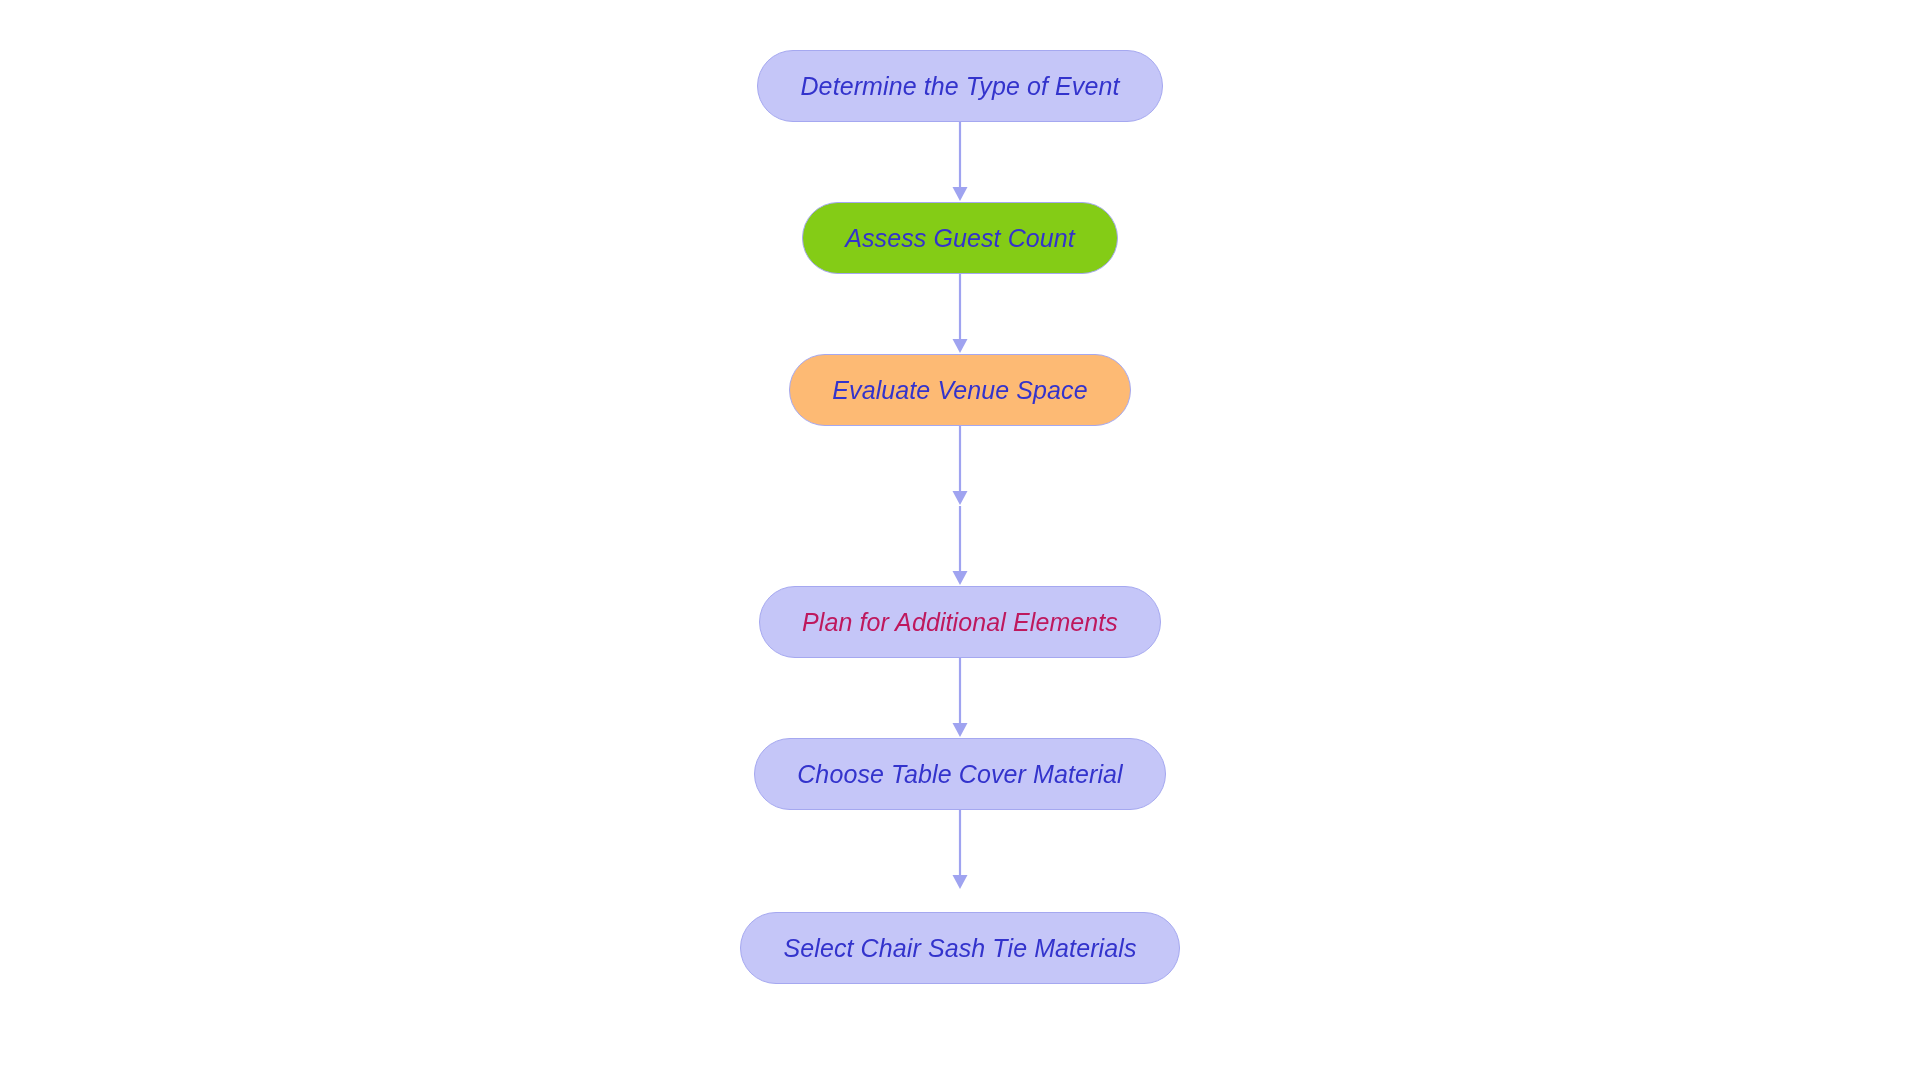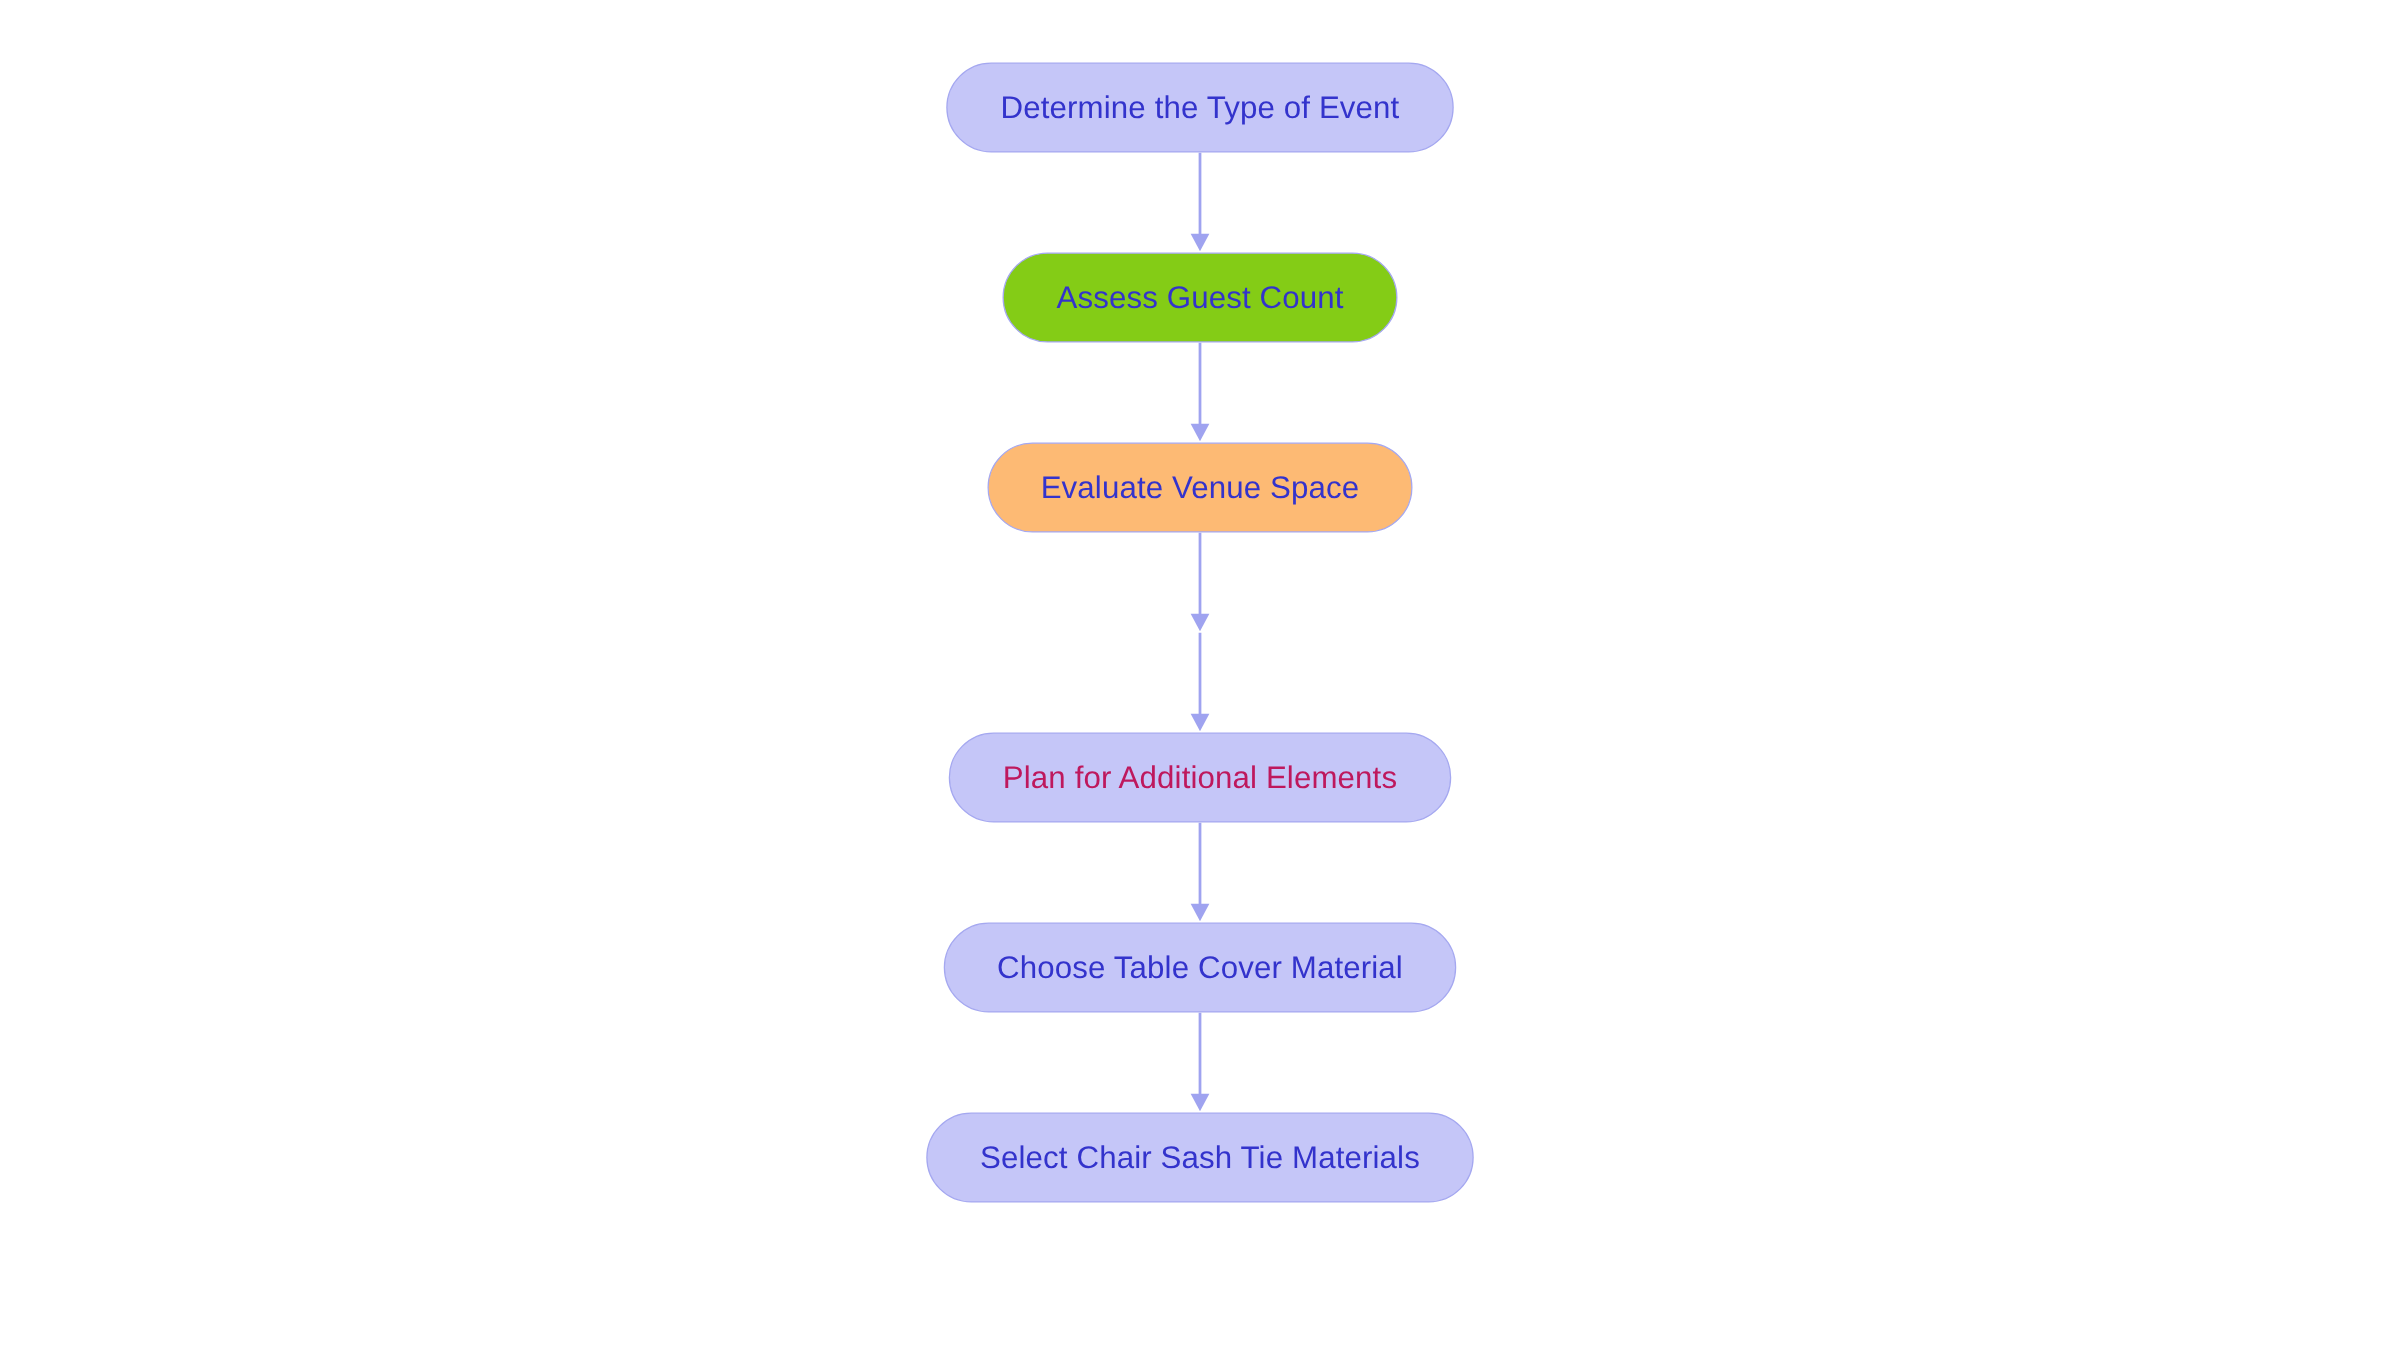--- a/index.html
+++ b/index.html
@@ -40,20 +40,21 @@
     color: #3333cc;
     font-size: 25px;
     line-height: 1;
     letter-spacing: 0.1px;
     display: flex;
     align-items: center;
     justify-content: center;
     padding: 0 42px;
     white-space: nowrap;
     user-select: none;
+    font-style: italic;
   }
 
   .connector {
     width: 24px;
     height: 80px;
     display: block;
     flex: none;
   }
 </style>
 </head>
@@ -106,18 +107,18 @@
 
     <div class="node" style="background: rgb(197, 198, 248); border-color: rgb(165, 168, 240); color: rgb(51, 51, 204);">
       <span>Choose Table Cover Material</span>
     </div>
 
     <svg class="connector" viewBox="0 0 24 80">
       <line x1="12" y1="0" x2="12" y2="68" stroke="#9fa3f0" stroke-width="2.2"></line>
       <polygon points="12,79 4.5,65 19.5,65" fill="#9fa3f0"></polygon>
     </svg>
 
-    <div class="node" style="background: rgb(197, 198, 248); border-color: rgb(165, 168, 240); color: rgb(51, 51, 204);">
+    <div class="node" style="background: rgb(197, 198, 248); border-color: rgb(165, 168, 240); color: rgb(51, 51, 204); margin-top: 22px;">
       <span>Select Chair Sash Tie Materials</span>
     </div>
 
   </div>
 </div>
 
 </body></html>

